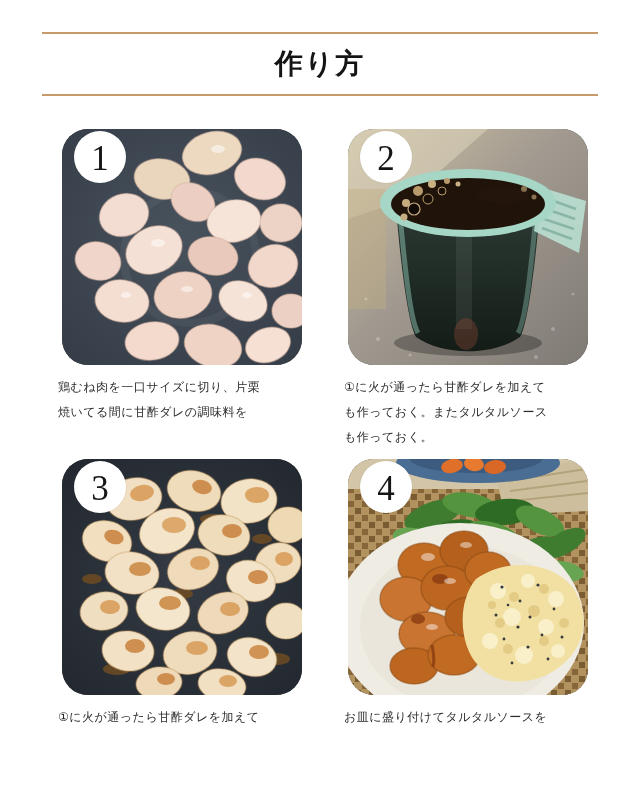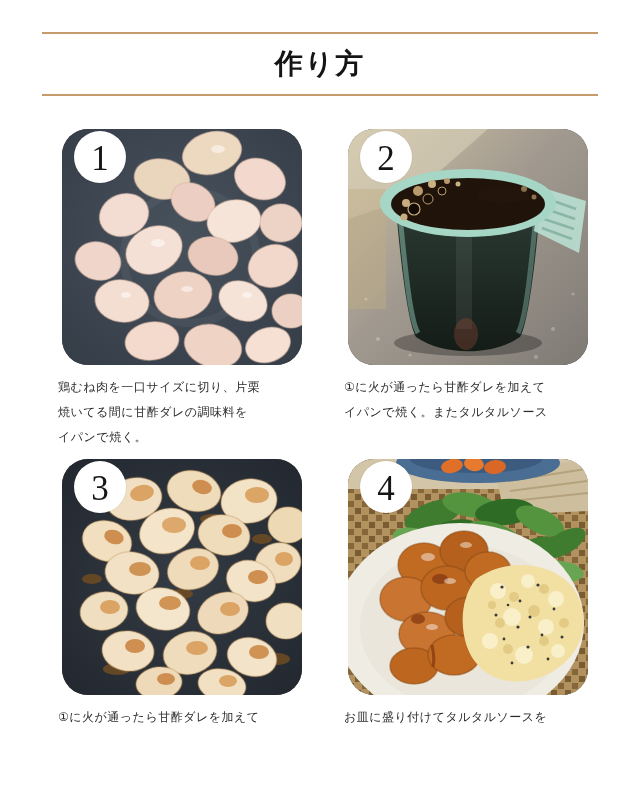--- a/index.html
+++ b/index.html
@@ -125,21 +125,20 @@
             <ellipse cx="64" cy="166" rx="5" ry="3"></ellipse>
           </g>
         </svg>
         <div class="badge">
           <span>1</span>
         </div>
       </div>
       <figcaption class="caption">
         <div>鶏むね肉を一口サイズに切り、片栗</div>
         <div>焼いてる間に甘酢ダレの調味料を</div>
-        <div>イパンで焼く。</div>
       </figcaption>
     </figure>
 
     <figure class="step-card">
       <div class="photo">
         <svg viewBox="0 0 240 236">
           <defs>
             <linearGradient id="counter2" x1="0" y1="0" x2="1" y2="1">
               <stop offset="0%" stop-color="#cdc2a4"></stop>
               <stop offset="45%" stop-color="#a29a90"></stop>
@@ -191,21 +190,22 @@
           </g>
           <path d="M120,58 C150,55 175,62 185,72" fill="none" stroke="#4a3categ" stroke-opacity="0"></path>
           <ellipse cx="155" cy="66" rx="26" ry="8" fill="#3a241364" opacity="0.35"></ellipse>
         </svg>
         <div class="badge">
           <span>2</span>
         </div>
       </div>
       <figcaption class="caption">
         <div>①に火が通ったら甘酢ダレを加えて</div>
-        <div>イパンで焼く。またタルタルソース</div>
+        <div>も作っておく。またタルタルソース</div>
+        <div>も作っておく。</div>
       </figcaption>
     </figure>
 
     <figure class="step-card">
       <div class="photo">
         <svg viewBox="0 0 240 236">
           <defs>
             <radialGradient id="pan3" cx="50%" cy="50%" r="80%">
               <stop offset="0%" stop-color="#343b44"></stop>
               <stop offset="100%" stop-color="#20252c"></stop>

